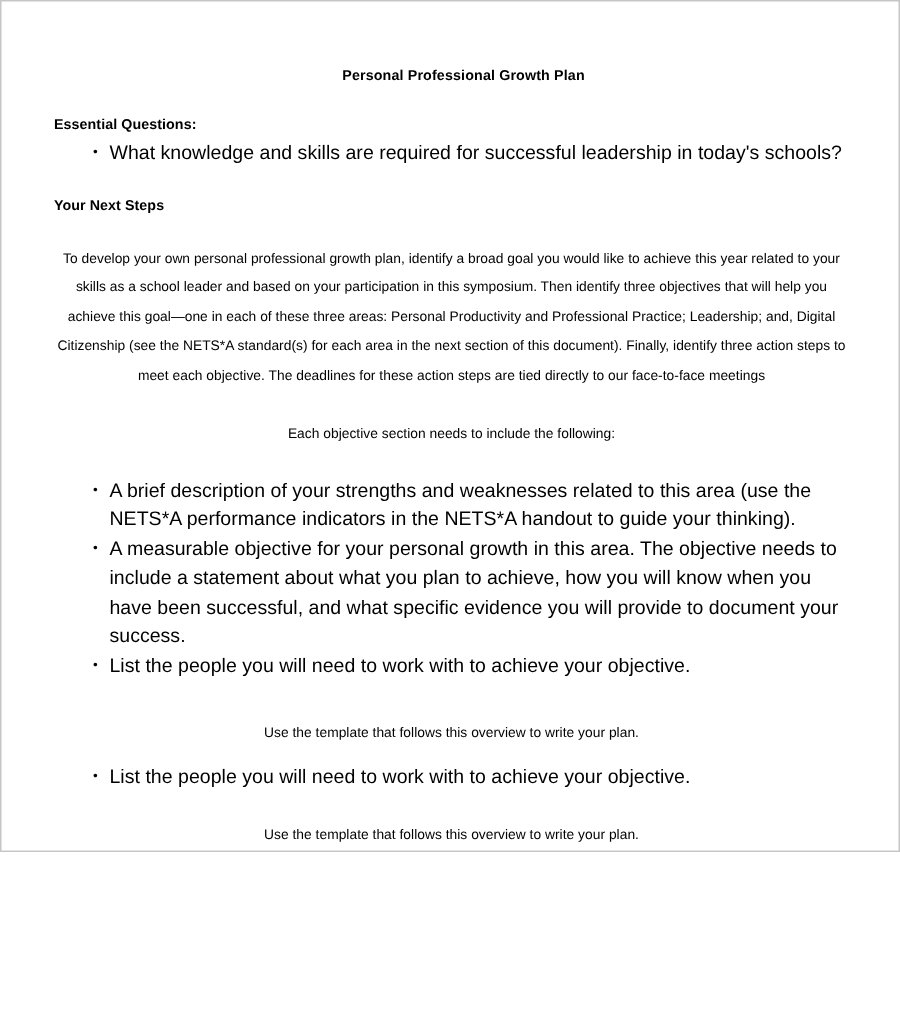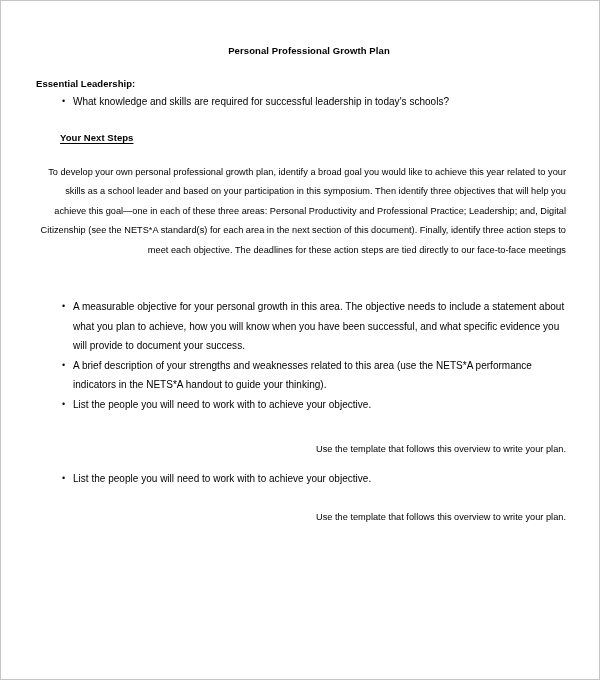--- a/index.html
+++ b/index.html
@@ -8,21 +8,21 @@
     padding: 0;
     background: #ffffff;
   }
   body {
     font-family: "Liberation Sans", sans-serif;
     color: #000000;
   }
   #page {
     position: relative;
     width: 600px;
-    height: 680px;
+    height: 568px;
     box-sizing: border-box;
     background: #ffffff;
     border: 1px solid #c6c6c6;
     overflow: hidden;
   }
   #page-inner {
     box-sizing: border-box;
     padding: 44px 33px 0 35px;
   }
   .doc-title {
@@ -33,39 +33,37 @@
     margin: 0 0 22px 0;
     padding-left: 16px;
   }
   .section-heading {
     font-size: 9.5px;
     font-weight: bold;
     margin: 0 0 3px 0;
     letter-spacing: 0.05px;
   }
   .section-heading.underlined {
-    text-decoration: underline;
     text-underline-offset: 2px;
-    margin-left: 24px;
   }
   p.body-text {
     font-size: 9.2px;
     line-height: 19.5px;
     margin: 0;
-    text-align: right;
+    text-align: center;
     letter-spacing: 0.02px;
   }
   ul.bullets {
     list-style: none;
     margin: 0;
     padding: 0;
   }
   ul.bullets > li {
     position: relative;
-    font-size: 10px;
+    font-size: 13px;
     line-height: 19.5px;
     padding-left: 37px;
     margin: 0;
     letter-spacing: 0.02px;
   }
   ul.bullets > li::before {
     content: "\2022";
     position: absolute;
     left: 26px;
     top: 0;
@@ -78,42 +76,43 @@
   .gap-xl { height: 26px; }
 </style>
 </head>
 <body>
 
 <div id="page">
   <div id="page-inner">
 
     <div class="doc-title">Personal Professional Growth Plan</div>
 
-    <div class="section-heading">Essential Leadership:</div>
+    <div class="section-heading">Essential Questions:</div>
 
     <ul class="bullets">
       <li>What knowledge and skills are required for successful leadership in today's schools?</li>
     </ul>
 
     <div class="gap-lg"></div>
 
     <div class="section-heading underlined">Your Next Steps</div>
 
     <div class="gap-md"></div>
 
     <p class="body-text">To develop your own personal professional growth plan, identify a broad goal you would like to achieve this year related to your skills as a school leader and based on your participation in this symposium. Then identify three objectives that will help you achieve this goal—one in each of these three areas: Personal Productivity and Professional Practice; Leadership; and, Digital Citizenship (see the NETS*A standard(s) for each area in the next section of this document). Finally, identify three action steps to meet each objective.  The deadlines for these action steps are tied directly to our face-to-face meetings</p>
 
     <div class="gap-lg"></div>
 
+    <p class="body-text">Each objective section needs to include the following:</p>
 
     <div class="gap-md"></div>
 
     <ul class="bullets">
+      <li>A brief description of your strengths and weaknesses related to this area (use the NETS*A performance indicators in the NETS*A handout to guide your thinking).</li>
       <li>A measurable objective for your personal growth in this area. The objective needs to include a statement about what you plan to achieve, how you will know when you have been successful, and what specific evidence you will provide to document your success.</li>
-      <li>A brief description of your strengths and weaknesses related to this area (use the NETS*A performance indicators in the NETS*A handout to guide your thinking).</li>
       <li>List the people you will need to work with to achieve your objective.</li>
     </ul>
 
     <div class="gap-xl"></div>
 
     <p class="body-text">Use the template that follows this overview to write your plan.</p>
 
     <div class="gap-sm"></div>
 
     <ul class="bullets">

